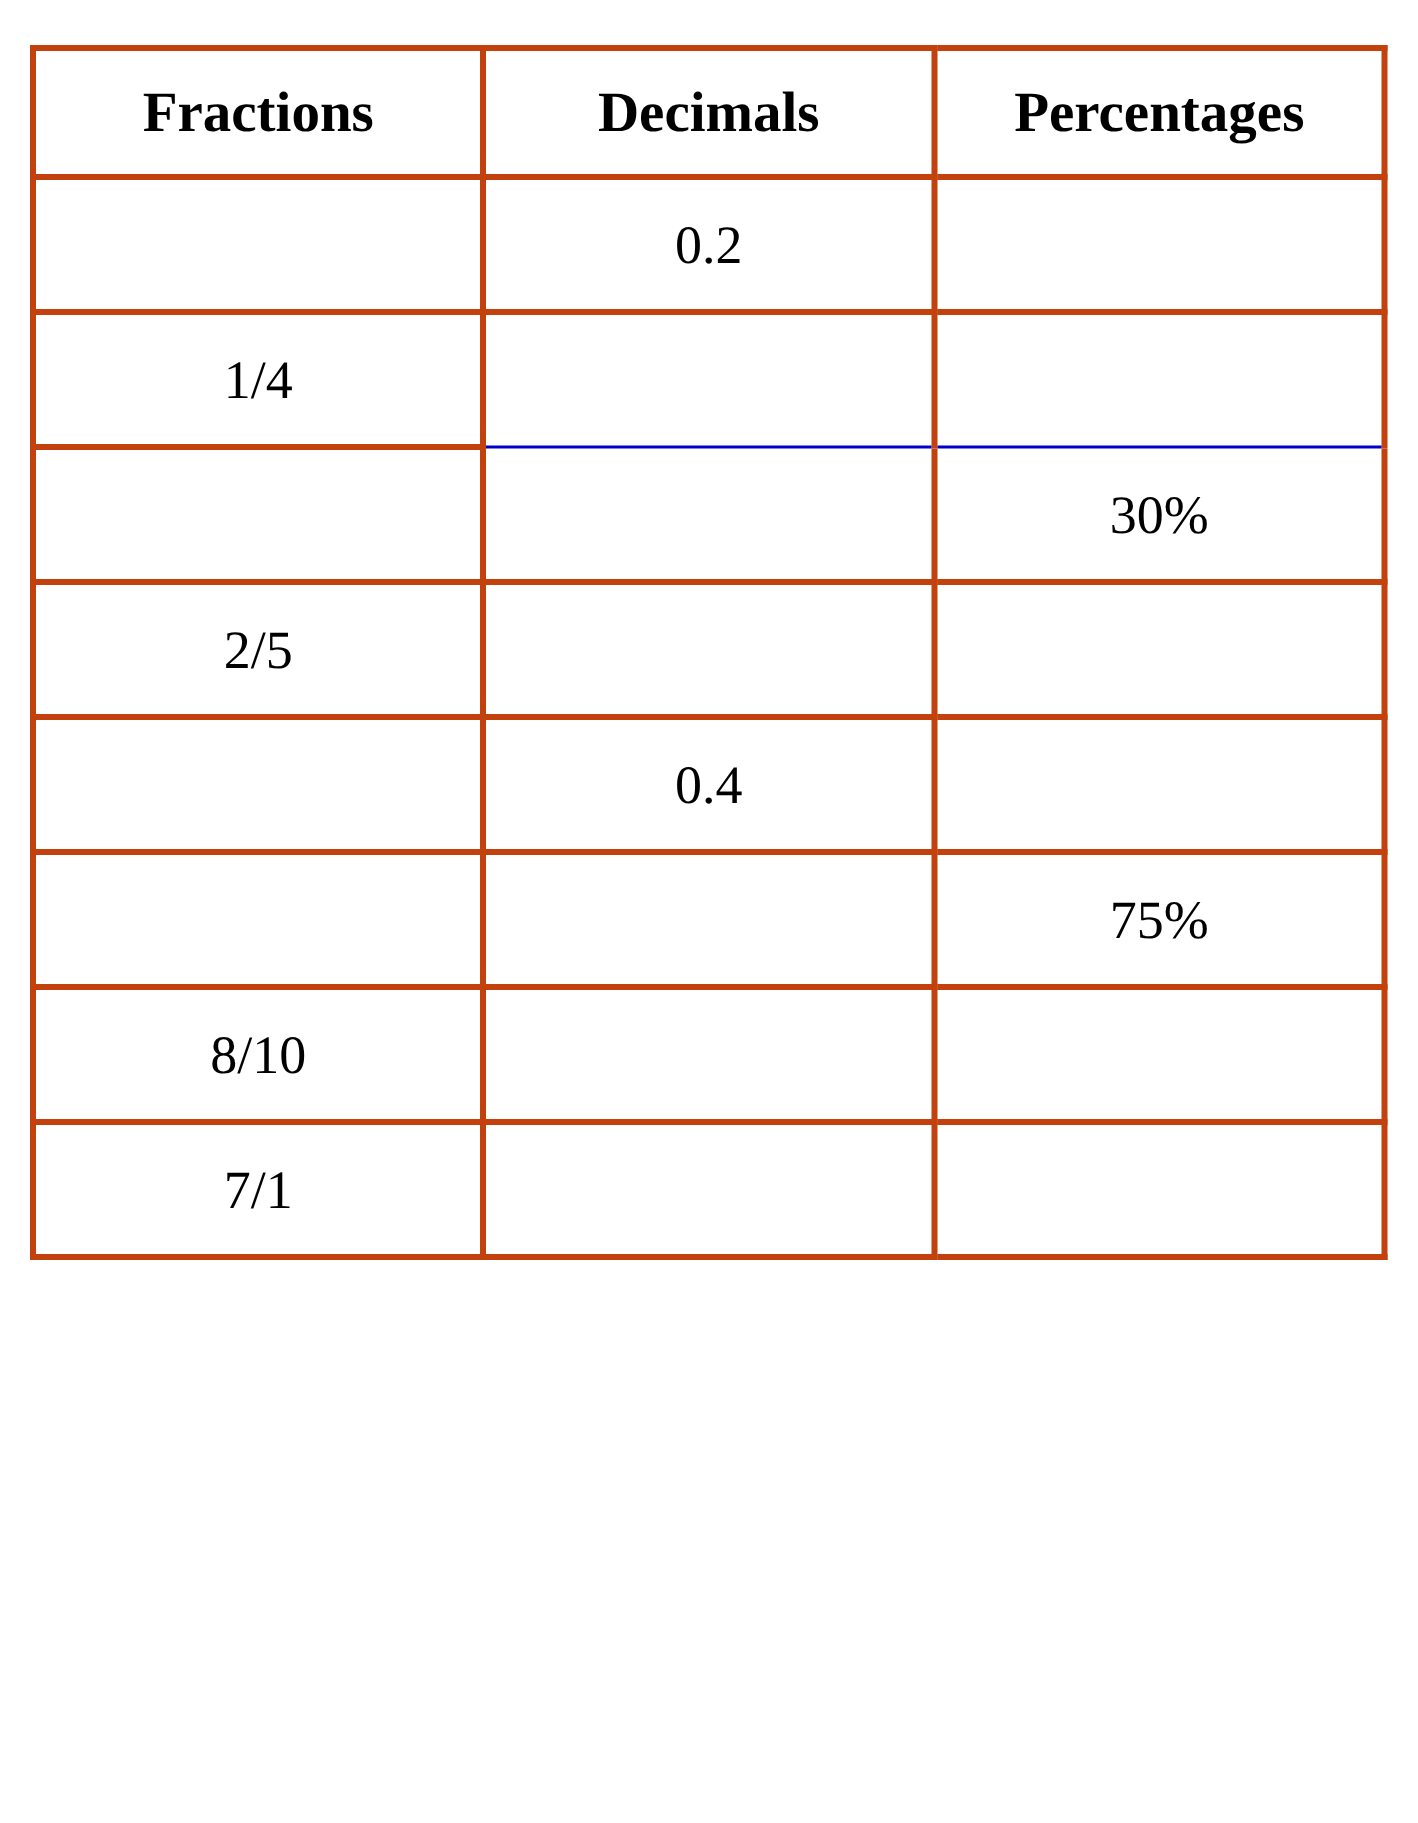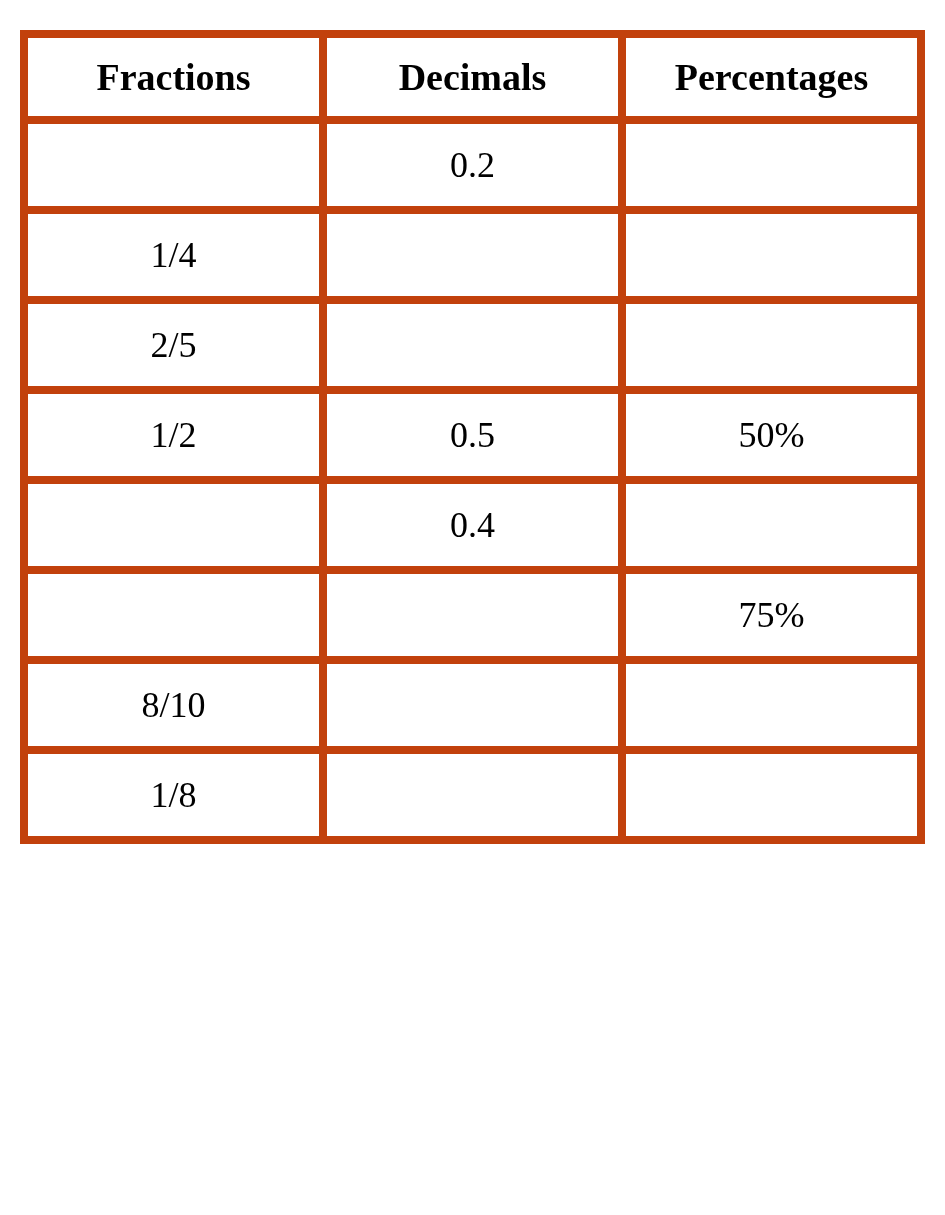--- a/index.html
+++ b/index.html
@@ -23,21 +23,21 @@
       margin: 10px auto;
     }
 
     table {
       width: 100%;
       border-collapse: collapse;
       border: 2px solid #000000;
     }
 
     th, td {
-      border: 8px solid #c2410c;
+      border: 4px solid #c2410c;
       text-align: center;
       vertical-align: middle;
       font-size: 36px;
       height: 90px;
       width: 33.33%;
     }
 
     th {
       font-weight: bold;
       font-size: 38px;
@@ -64,32 +64,32 @@
         <td>0.2</td>
         <td></td>
       </tr>
 
       <tr style="border-bottom: 2px solid #0000cc; margin-left: 15px;">
         <td>1/4</td>
         <td style="border-bottom: 2px solid #0000cc;"></td>
         <td style="border-bottom: 2px solid #0000cc;"></td>
       </tr>
 
+      <tr>
+        <td style="border-top: 2px solid #0000cc;"></td>
+        <td style="border-top: 2px solid #0000cc;"></td>
+        <td style="border-top: 2px solid #0000cc;">30%</td>
+      </tr>
 
       <tr>
         <td>2/5</td>
         <td></td>
         <td></td>
       </tr>
 
-      <tr>
-        <td>1/2</td>
-        <td>0.5</td>
-        <td>50%</td>
-      </tr>
 
 
       <tr>
         <td></td>
         <td>0.4</td>
         <td></td>
       </tr>
 
       <tr>
         <td></td>
@@ -98,19 +98,19 @@
       </tr>
 
       <tr>
         <td>8/10</td>
         <td></td>
         <td></td>
       </tr>
 
 
       <tr>
-        <td>1/8</td>
+        <td>7/1</td>
         <td></td>
         <td></td>
       </tr>
     </tbody>
   </table>
 </div>
 
 </body></html>

